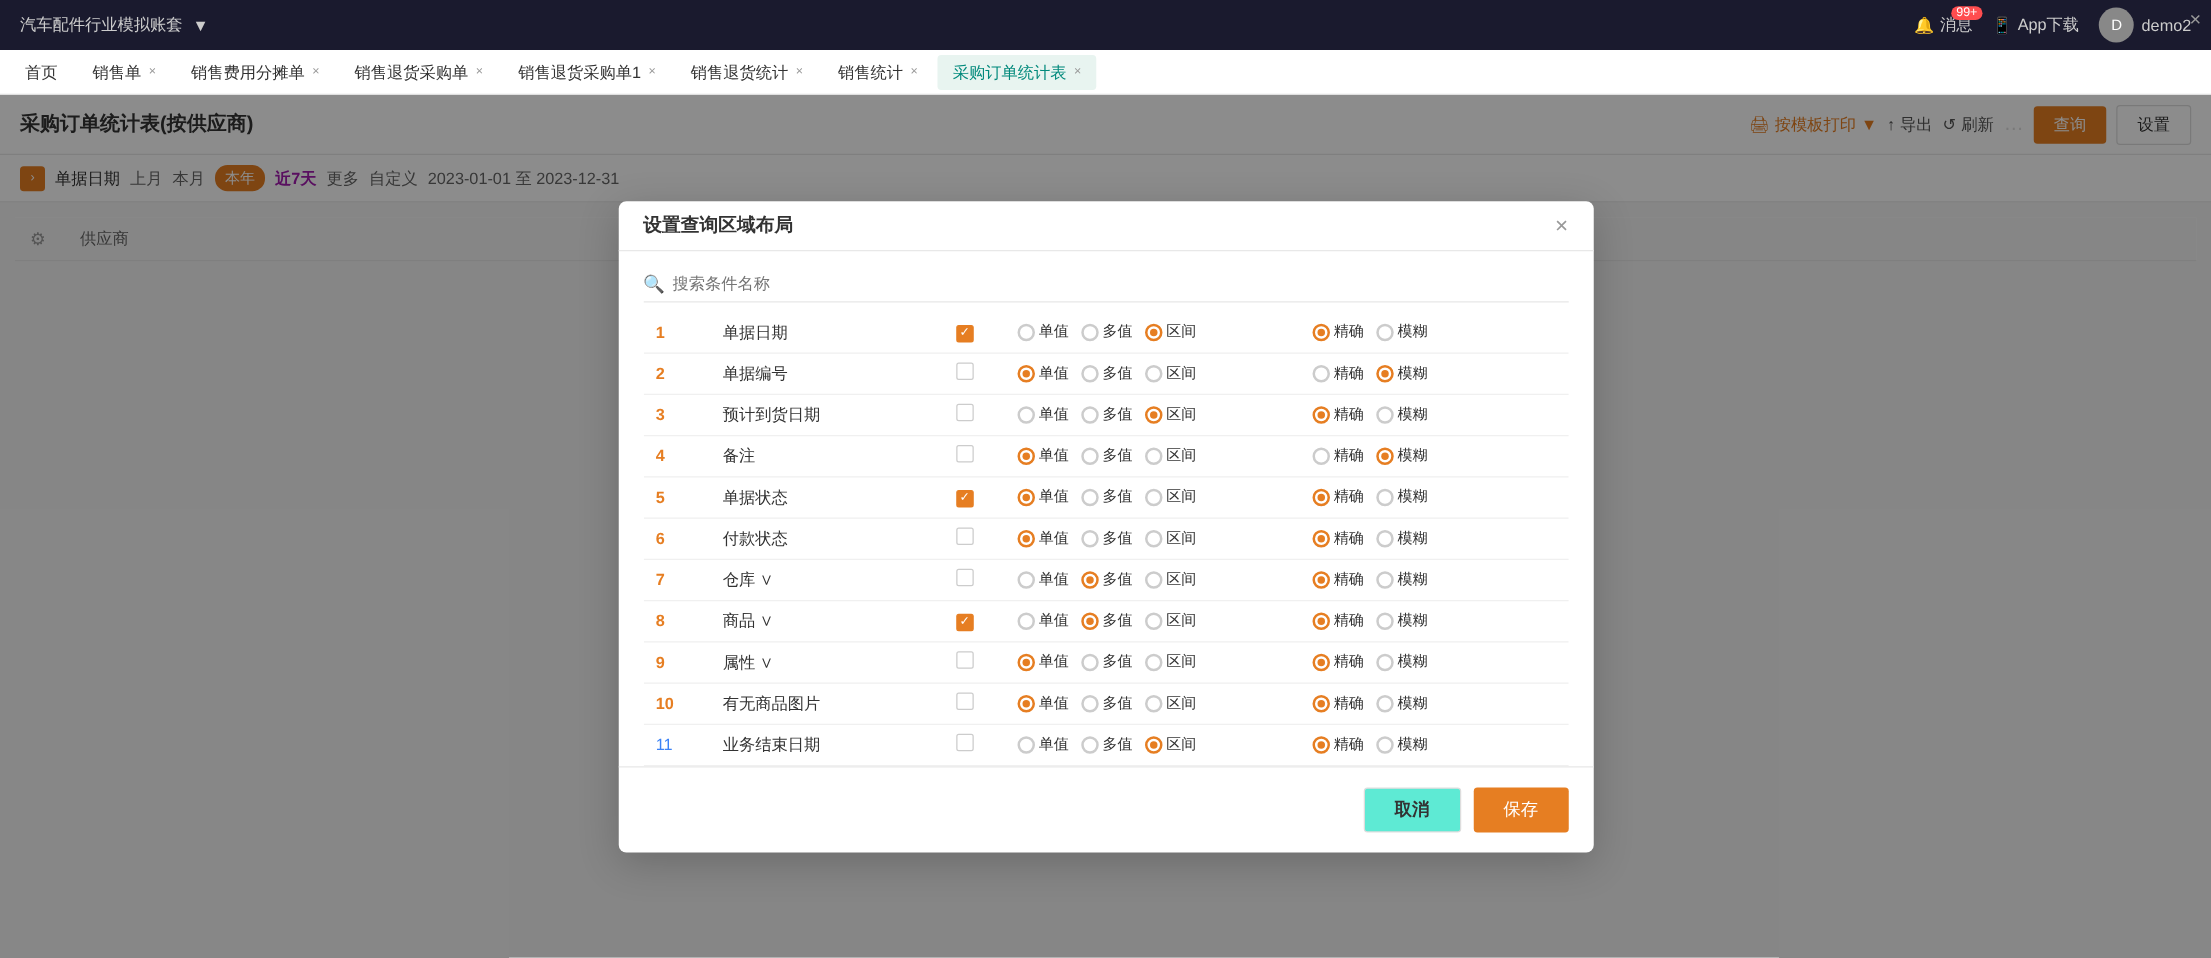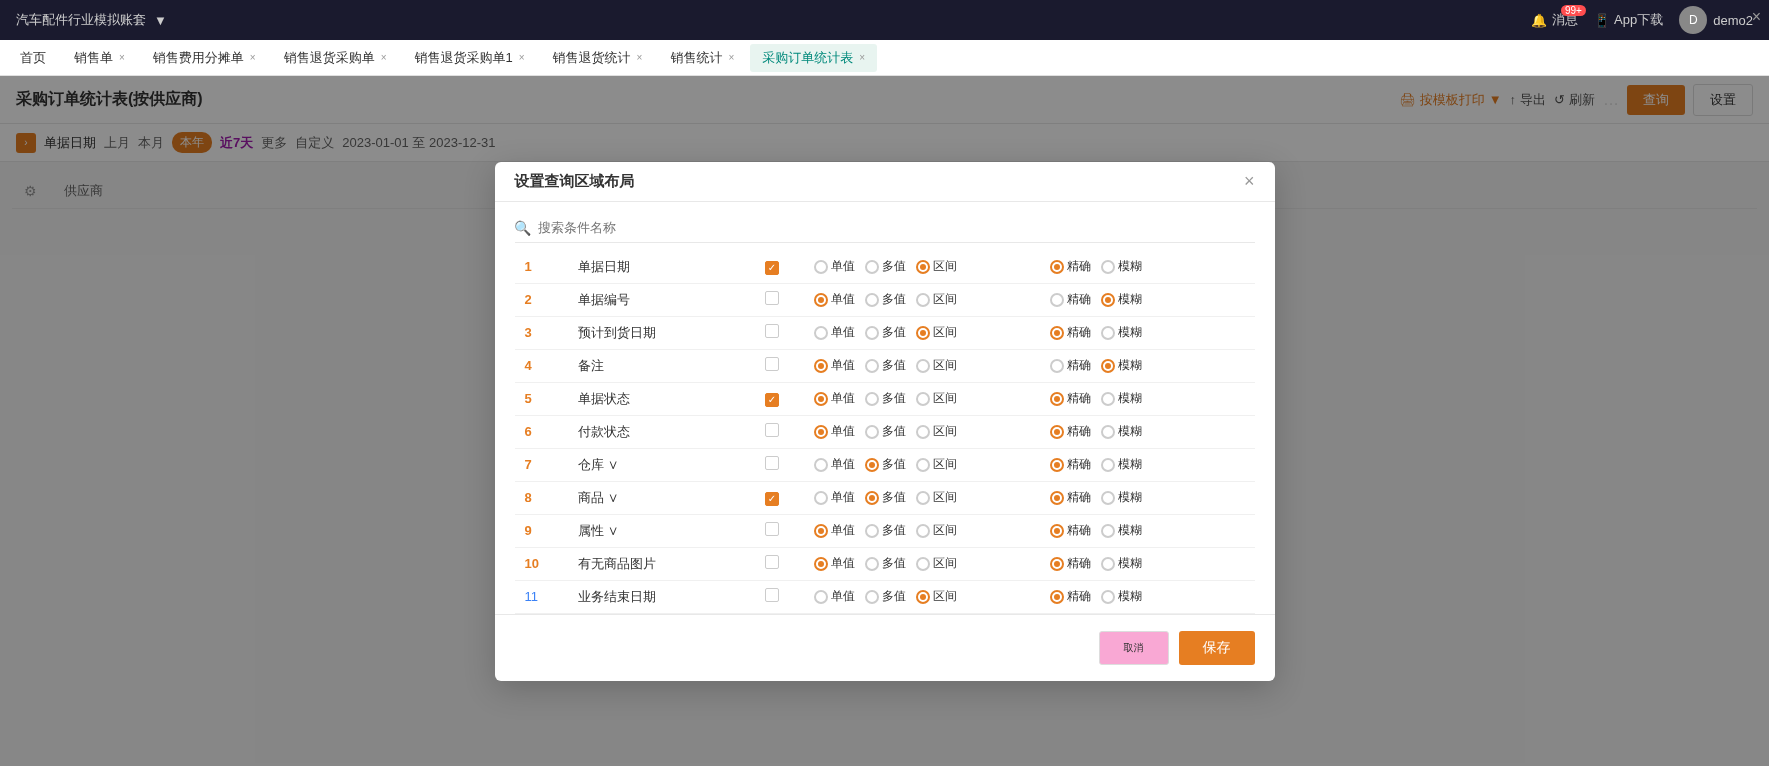--- a/index.html
+++ b/index.html
@@ -385,25 +385,26 @@
     .modal-footer {
       padding: 16px 20px;
       display: flex;
       justify-content: flex-end;
       gap: 10px;
       border-top: 1px solid #e8e8e8;
     }
     .btn-cancel {
       padding: 8px 24px;
       border: 1px solid #ddd;
-      background: #f9a8d4;
+      background: #5eead4;
       color: #333;
       border-radius: 3px;
-      font-size: 10px;
-      cursor: pointer;
+      font-size: 14px;
+      cursor: pointer;
+      font-weight: bold;
     }
     .btn-save {
       padding: 8px 24px;
       border: none;
       background: #e67e22;
       color: white;
       border-radius: 3px;
       font-size: 14px;
       cursor: pointer;
     }

